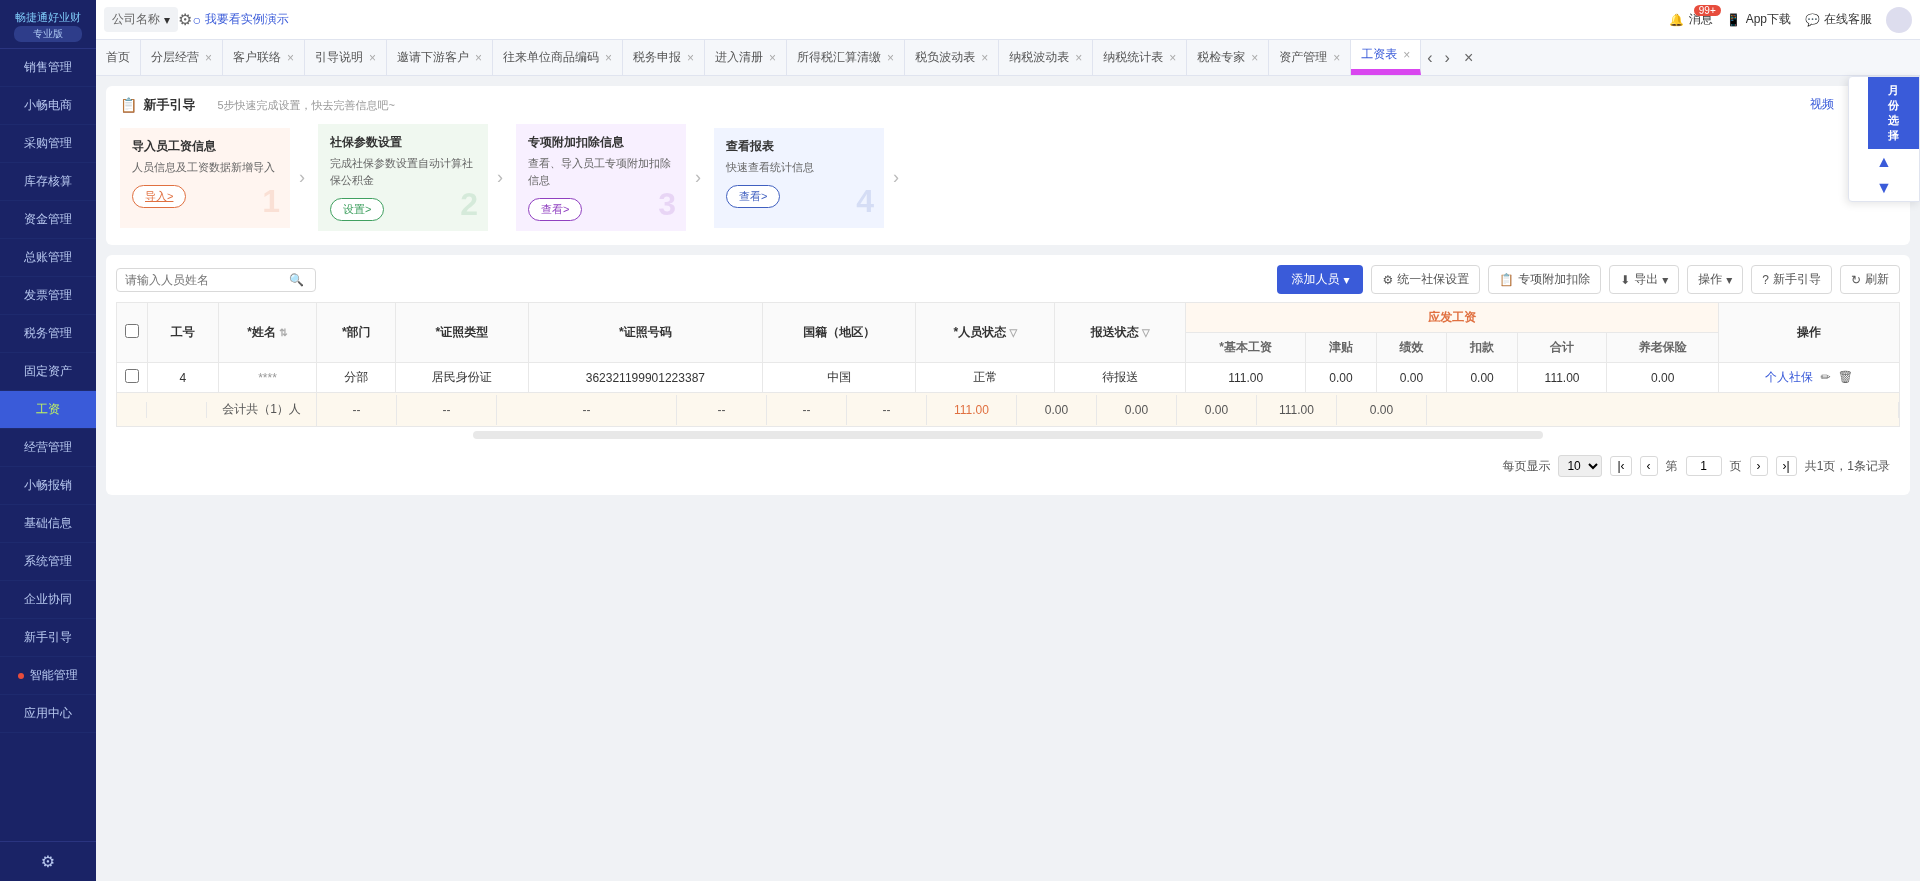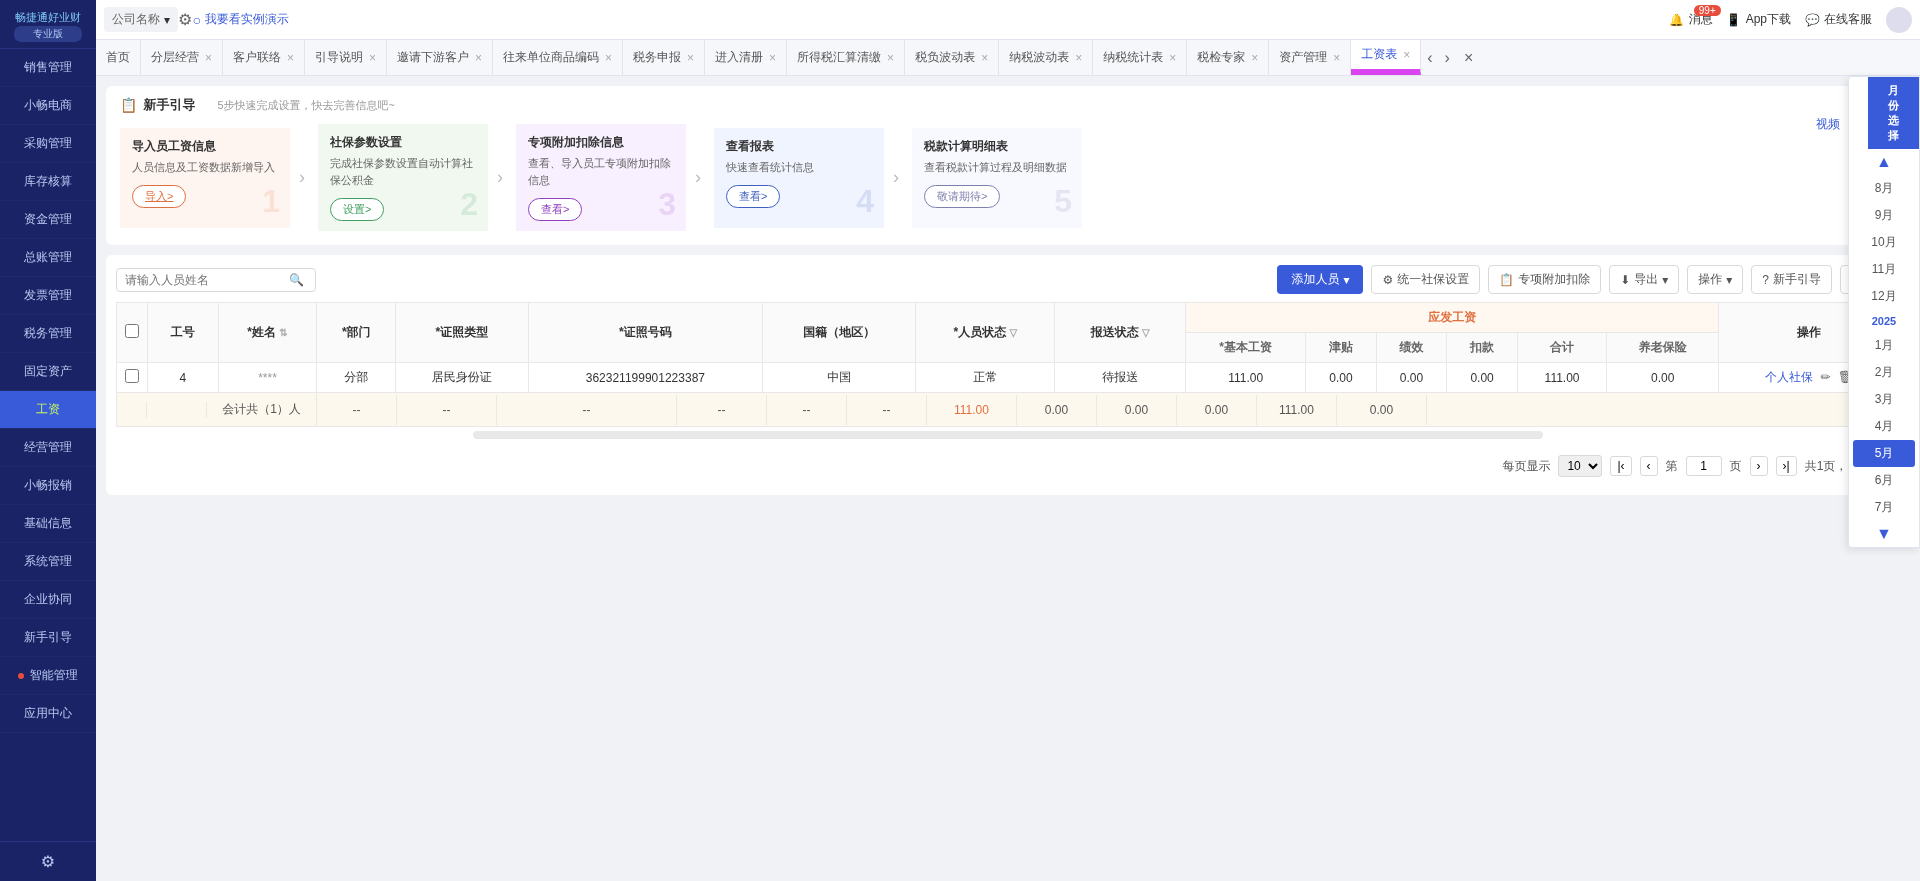--- a/index.html
+++ b/index.html
@@ -70,21 +70,21 @@
     
     .guide-banner {
       background: #fff; border-radius: 6px; padding: 10px 14px 14px 14px;
       margin-bottom: 10px; position: relative;
     }
     .guide-title { display: flex; align-items: center; gap: 6px; margin-bottom: 10px; }
     .guide-title-icon { color: #3a5bd9; font-size: 14px; }
     .guide-title-text { font-size: 13px; font-weight: bold; color: #333; }
     .guide-title-sub { font-size: 11px; color: #999; margin-left: 16px; }
     .guide-close { position: absolute; right: 10px; top: 10px; cursor: pointer; color: #aaa; font-size: 16px; }
-    .guide-links { position: absolute; right: 36px; top: 10px; display: flex; gap: 10px; font-size: 12px; color: #3a5bd9; margin-top: 20px; }
+    .guide-links { position: absolute; right: 36px; top: 10px; display: flex; gap: 16px; font-size: 12px; color: #3a5bd9; }
     .guide-steps { display: flex; align-items: center; gap: 0; }
     .guide-step {
       width: 170px; background: #fff5f0; border-radius: 0; padding: 10px 12px;
       position: relative; min-height: 100px; margin-right: 28px; flex-shrink: 0;
     }
     .guide-step.step2 { background: #f0f8f0; }
     .guide-step.step3 { background: #f8f0ff; }
     .guide-step.step4 { background: #f0f4ff; }
     .guide-step.step5 { background: #f8f8ff; }
     .step-num { font-size: 32px; font-weight: bold; position: absolute; right: 10px; bottom: 8px; opacity: 0.15; }
@@ -351,26 +351,20 @@
       </div>
 
       <div class="guide-step step4">
         <div class="step-title">查看报表</div>
         <div class="step-desc">快速查看统计信息</div>
         <div class="step-btn">查看&gt;</div>
         <div class="step-num">4</div>
         <div class="step-arrow">›</div>
       </div>
 
-      <div class="guide-step step5">
-        <div class="step-title">税款计算明细表</div>
-        <div class="step-desc">查看税款计算过程及明细数据</div>
-        <div class="step-btn">敬请期待&gt;</div>
-        <div class="step-num">5</div>
-      </div>
     </div>
   </div>
 
   <div class="salary-area">
 
     <div class="salary-toolbar">
       <div class="search-input-wrap">
         <input class="search-input" type="text" placeholder="请输入人员姓名" style="">
         <span style="color:#aaa;">🔍</span>
       </div>
@@ -497,31 +491,16 @@
       <span>共1页，1条记录</span>
     </div>
   </div>
 </div>
 
 <div class="month-panel">
   <div class="month-panel-header">月份选择</div>
   <div class="month-nav">
     <button class="month-nav-btn">▲</button>
   </div>
-  <ul class="month-list">
-    <li class="month-list-item">8月</li>
-    <li class="month-list-item">9月</li>
-    <li class="month-list-item">10月</li>
-    <li class="month-list-item">11月</li>
-    <li class="month-list-item">12月</li>
-    <li class="month-list-item year-label">2025</li>
-    <li class="month-list-item">1月</li>
-    <li class="month-list-item">2月</li>
-    <li class="month-list-item">3月</li>
-    <li class="month-list-item">4月</li>
-    <li class="month-list-item active">5月</li>
-    <li class="month-list-item">6月</li>
-    <li class="month-list-item">7月</li>
-  </ul>
   <div class="month-nav">
     <button class="month-nav-btn">▼</button>
   </div>
 </div>
 
 </body></html>

